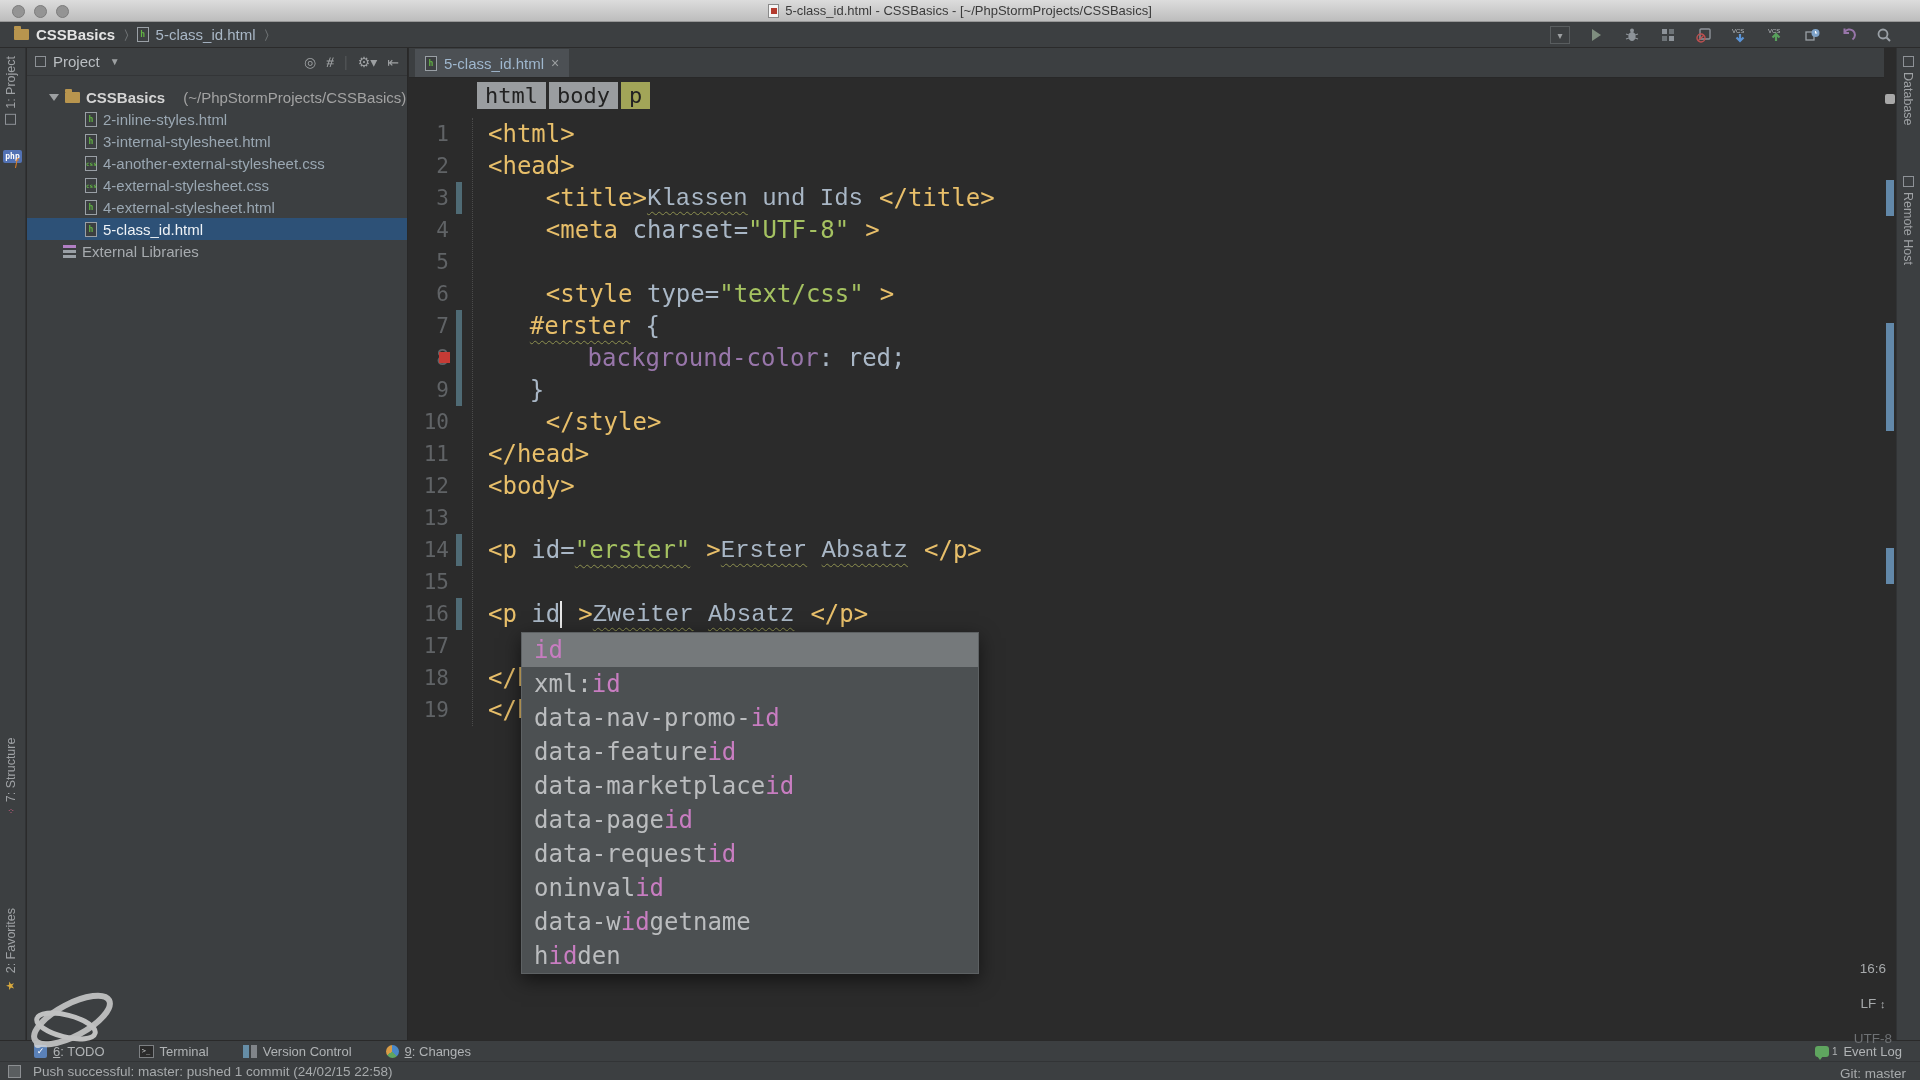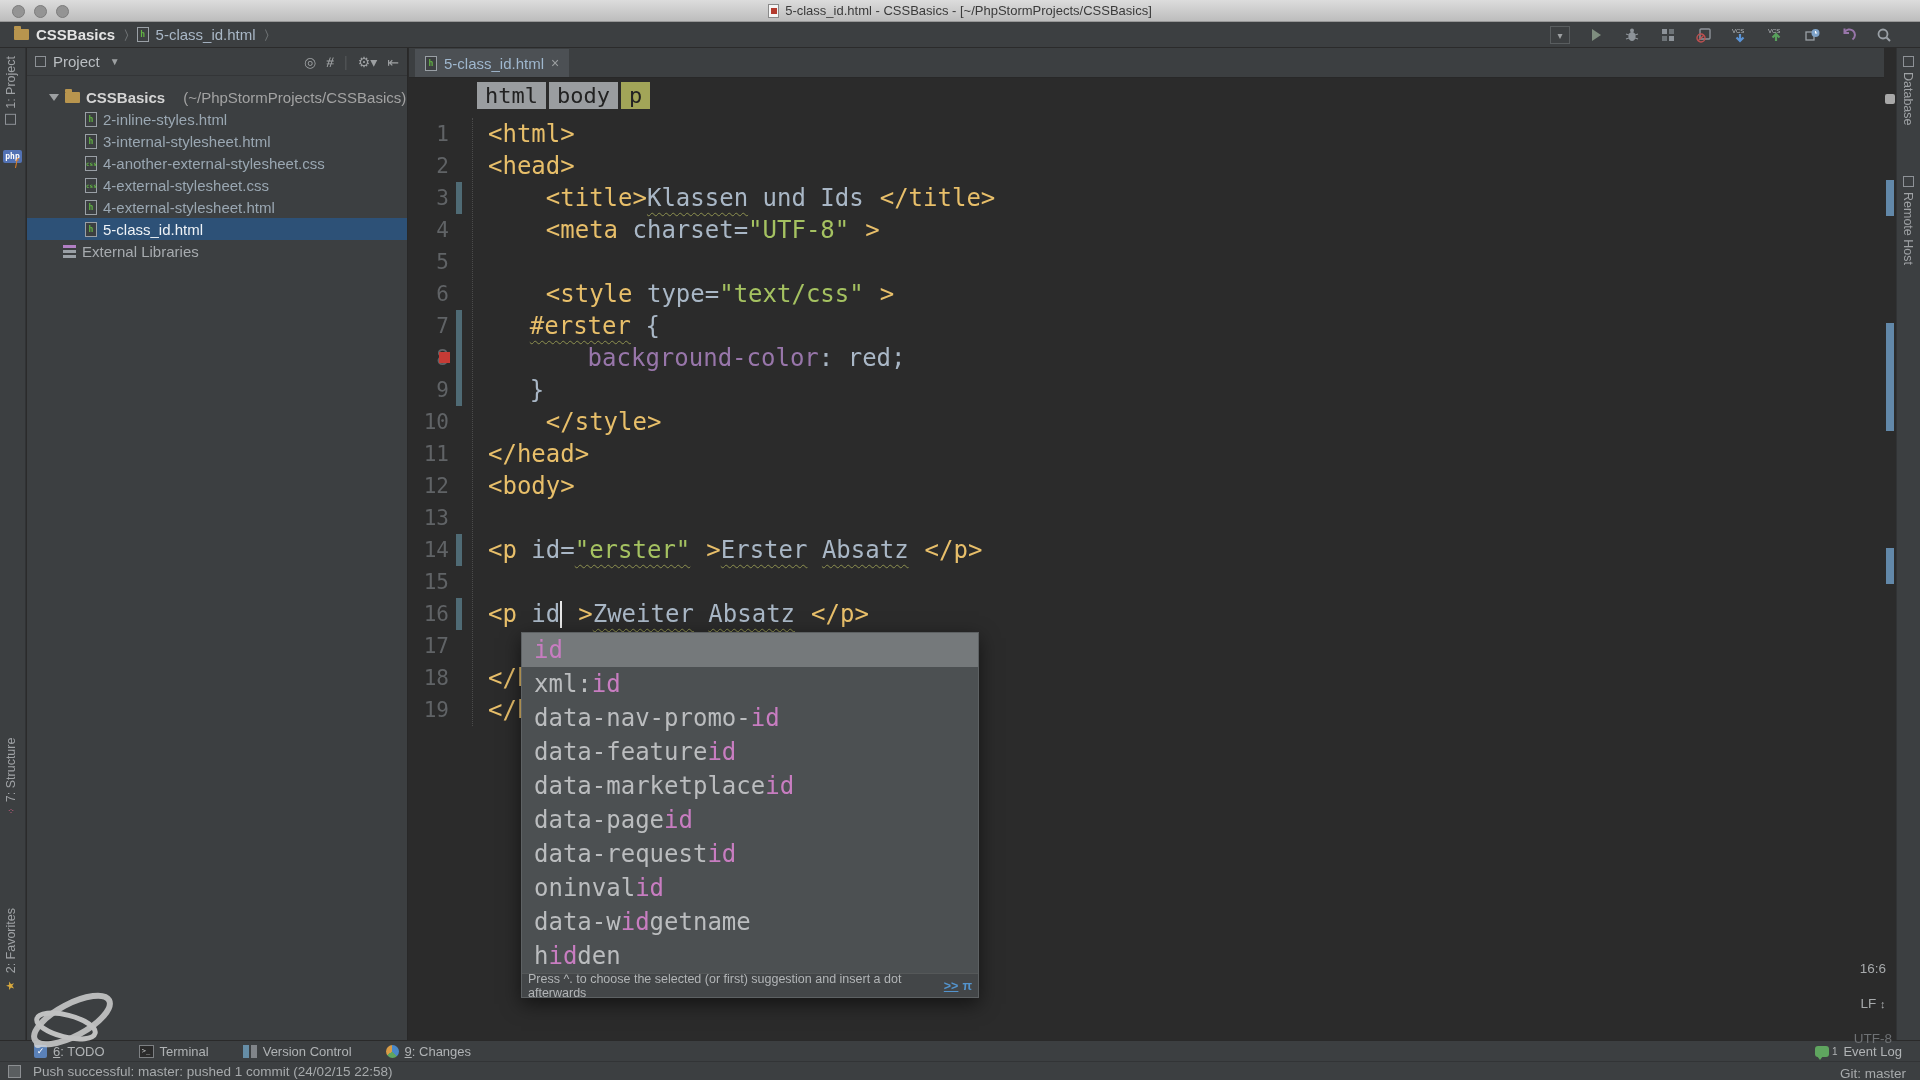--- a/index.html
+++ b/index.html
@@ -81,21 +81,21 @@
   .crumb-pill.cur { background:#a2a558; }
   .coderows { position:absolute; left:0; top:70px; width:1475px; }
   .coderows:before { content:""; position:absolute; left:63px; top:0; bottom:0; border-left:1px dotted #4b4b4b; }
   .row { height:32px; display:flex; align-items:center; position:relative; }
   .ln { width:40px; text-align:right; color:#606366; font:21px "DejaVu Sans Mono",monospace; flex:none; }
   .gbar { width:6px; height:32px; margin-left:7px; flex:none; }
   .gbar.chg { background:#4f6b75; }
   .codeseg { white-space:pre; font:24px "DejaVu Sans Mono",monospace; margin-left:10px; display:flex; align-items:center; }
   .sw-red { position:absolute; left:30px; top:10px; width:11px; height:11px; background:#c63b35; }
   .c-tag { color:#e8bf6a;margin-left:16px; } .c-attr { color:#a9b7c6; } .c-string { color:#a5c261; }
-  .c-text { color:#a9b7c6; } .c-prop { color:#9876aa; } .c-plain { color:#a9b7c6; } .c-value { color:#a9b7c6; }
+  .c-text { color:#a9b7c6;font-family:Liberation Mono, monospace; } .c-prop { color:#9876aa; } .c-plain { color:#a9b7c6; } .c-value { color:#a9b7c6; }
   .c-selector { color:#e8bf6a; }
   .wavy { text-decoration-line:underline; text-decoration-style:wavy; text-decoration-color:#8e9150;
     text-decoration-thickness:1px; text-underline-offset:6px; }
   .caret { display:inline-block; width:2px; height:27px; background:#e8e8e8; vertical-align:middle; }
 
   
   .estripe { position:absolute; left:1884px; top:48px; width:12px; height:992px; }
   .e-ind { position:absolute; left:1px; top:46px; width:10px; height:10px; background:#a8a8a8; border-radius:2px; }
   .e-mark { position:absolute; left:2px; width:8px; background:#6288a9; }
 
@@ -434,25 +434,20 @@
         <div class="pitem"><span>xml:</span><span class="pmatch">id</span><span></span></div>
         <div class="pitem"><span>data-nav-promo-</span><span class="pmatch">id</span><span></span></div>
         <div class="pitem"><span>data-feature</span><span class="pmatch">id</span><span></span></div>
         <div class="pitem"><span>data-marketplace</span><span class="pmatch">id</span><span></span></div>
         <div class="pitem"><span>data-page</span><span class="pmatch">id</span><span></span></div>
         <div class="pitem"><span>data-request</span><span class="pmatch">id</span><span></span></div>
         <div class="pitem"><span>oninval</span><span class="pmatch">id</span><span></span></div>
         <div class="pitem"><span>data-w</span><span class="pmatch">id</span><span>getname</span></div>
         <div class="pitem"><span>h</span><span class="pmatch">id</span><span>den</span></div>
       </div>
-    <div class="phint">
-      <span>Press ^. to choose the selected (or first) suggestion and insert a dot afterwards</span>
-      <span class="lnk">&gt;&gt;</span>
-      <span class="lnk pi">π</span>
-    </div>
   </div>
 
   <div class="toolrow" id="bottomBar">
     <div class="toolitem">
         <span class="i-todo">✓</span>
         <span><u>6</u>: TODO</span>
       </div>
       <div class="toolitem">
         <span class="i-terminal">&gt;_</span>
         <span>Terminal</span>

